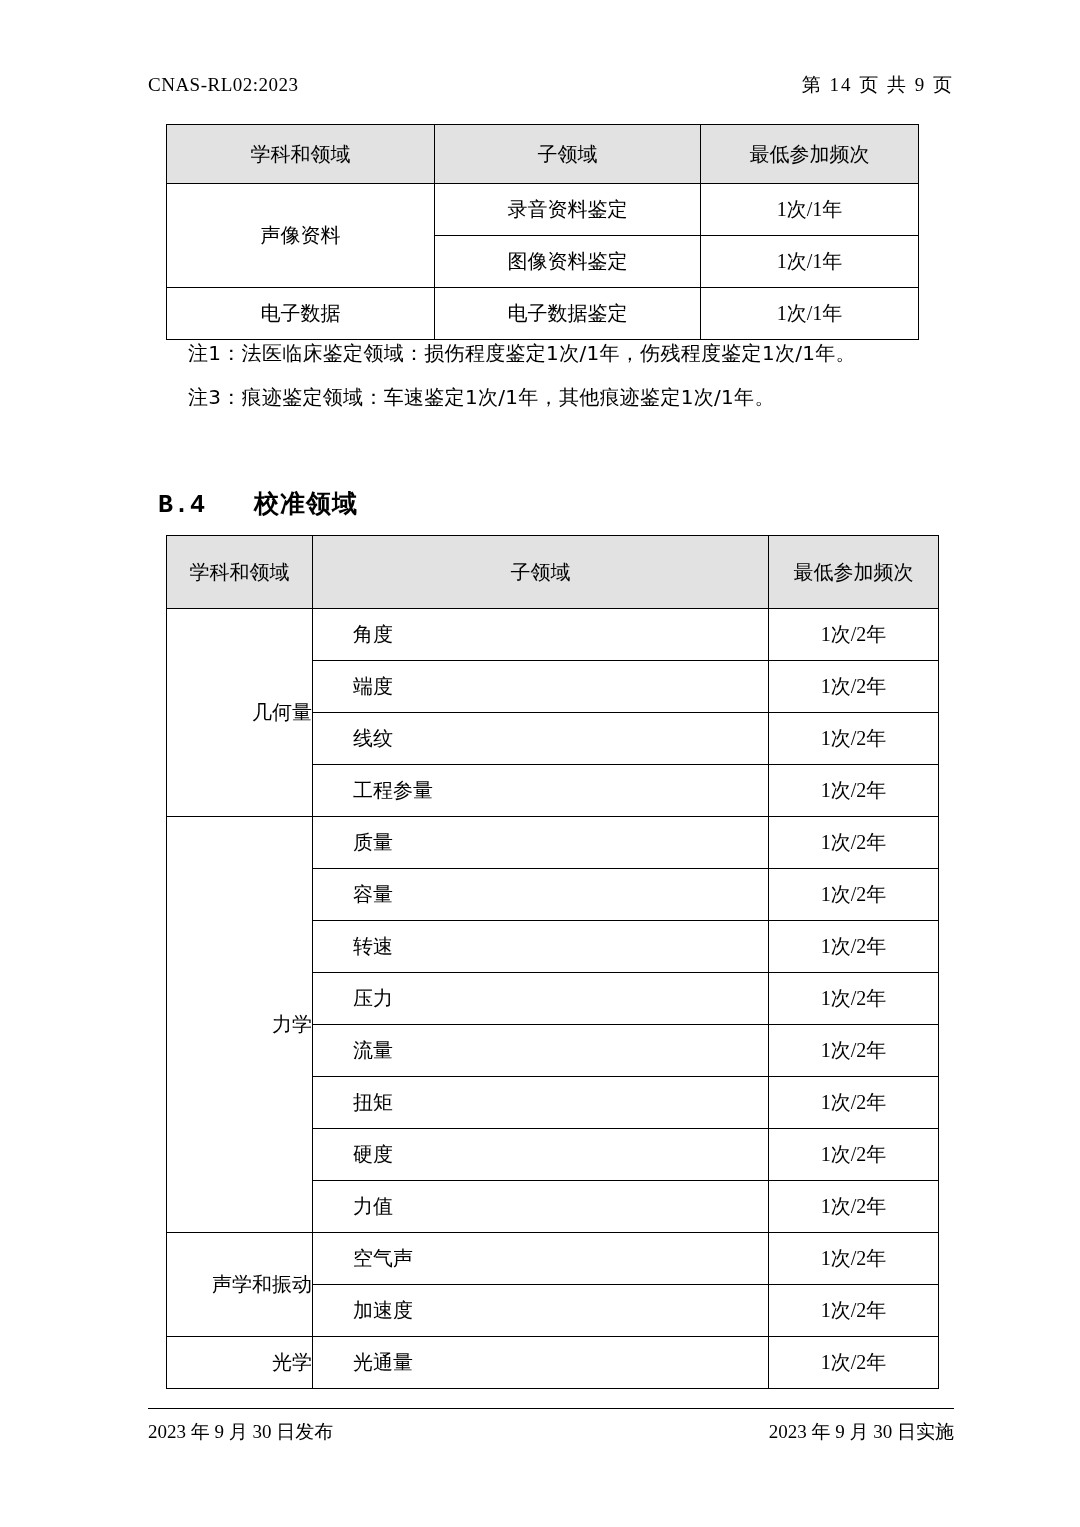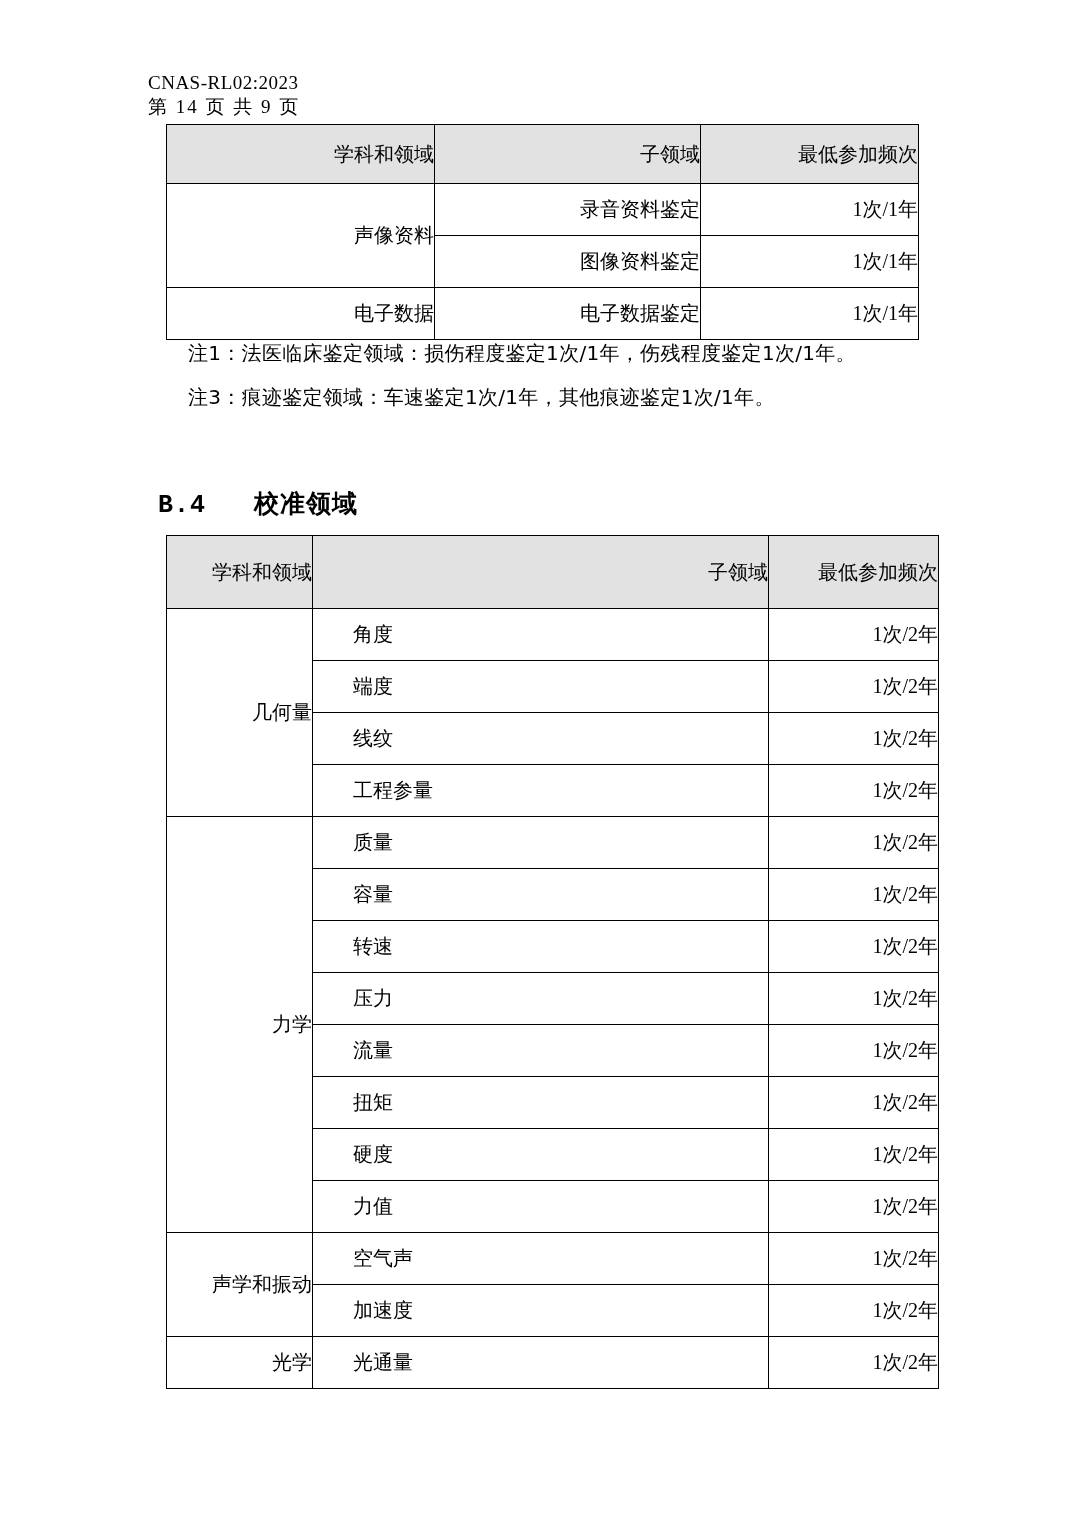--- a/index.html
+++ b/index.html
@@ -25,40 +25,39 @@
   .header {
     position: absolute;
     top: 72px;
     left: 148px;
     width: 806px;
     display: flex;
     justify-content: space-between;
     align-items: baseline;
     font-size: 19px;
     letter-spacing: 0.5px;
-    flex-direction: column;
   }
   .header-left {
     font-family: "Liberation Serif", serif;
   }
   .header-right {
     font-family: "Liberation Serif", serif;
     letter-spacing: 2px;
   }
   
   table {
     border-collapse: collapse;
     table-layout: fixed;
   }
   table td, table th {
     border: 1px solid #000;
     font-weight: normal;
     font-size: 20px;
     font-family: "Liberation Serif", "DejaVu Serif", serif;
-    text-align: right;
+    text-align: center;
     vertical-align: middle;
     padding: 0;
   }
   
   .table1 {
     position: absolute;
     top: 124px;
     left: 166px;
     width: 752px;
   }
@@ -250,14 +249,18 @@
       </tr>
 
       <tr>
         <td class="group-cell">光学</td>
         <td class="cell-left">光通量</td>
         <td>1次/2年</td>
       </tr>
     </tbody>
   </table>
 
+  <div class="footer">
+    <div>2023 年 9 月 30 日发布</div>
+    <div>2023 年 9 月 30 日实施</div>
+  </div>
 
 </div>
 
 </body></html>

